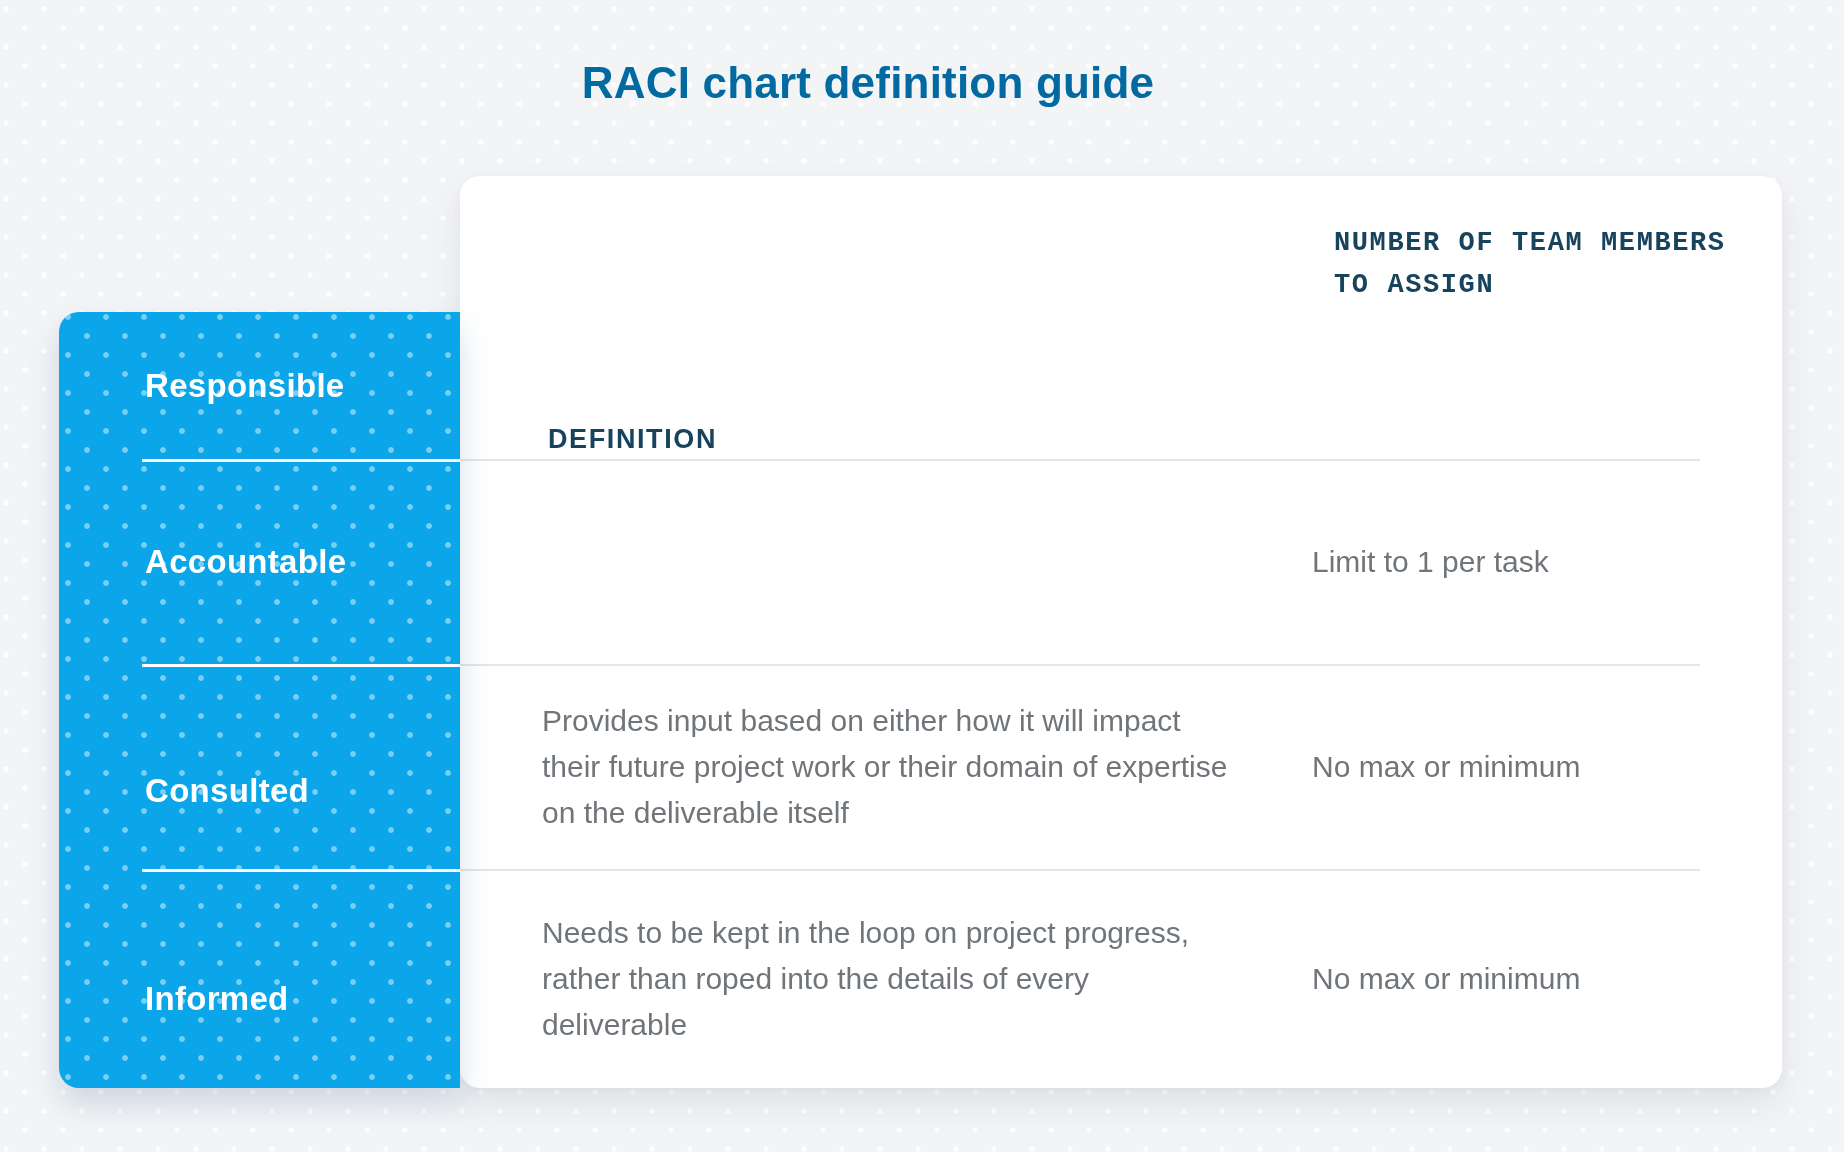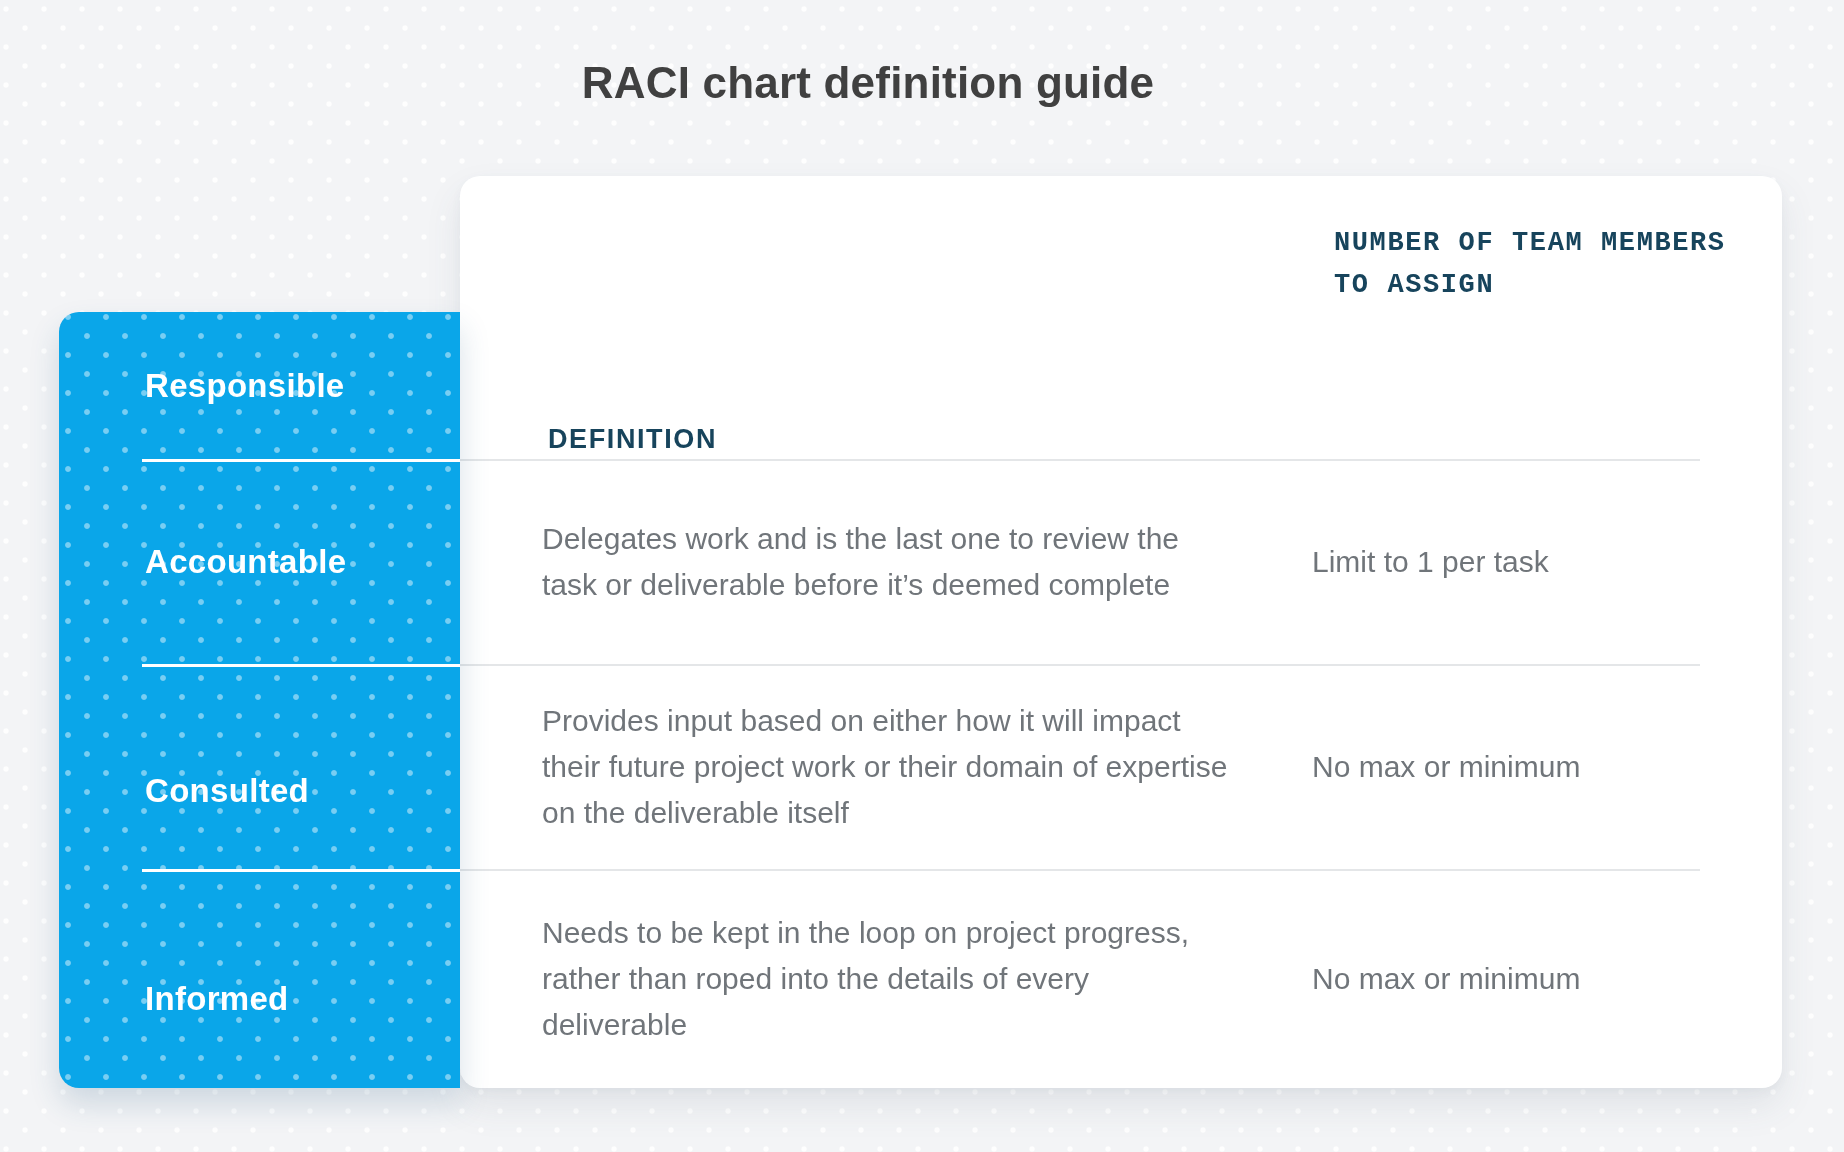--- a/index.html
+++ b/index.html
@@ -18,21 +18,21 @@
 
   .page-title {
     position:absolute;
     left:528px;
     top:58px;
     width:680px;
     text-align:center;
     font-size:44px;
     font-weight:800;
     letter-spacing:0.2px;
-    color:#404040;
+    color:#0369a1;
   }
 
   
   .card {
     position:absolute;
     left:460px;
     top:176px;
     width:1322px;
     height:912px;
     background:#FFFFFF;
@@ -130,21 +130,20 @@
 <h1 class="page-title">RACI chart definition guide</h1>
 
 <div class="card">
 
   <div class="col-header definition">DEFINITION</div>
 
   <div class="col-header assign">NUMBER OF TEAM MEMBERS TO ASSIGN</div>
 
 
   <div class="card-row r2">
-    <div class="cell definition">Delegates work and is the last one to review the task or deliverable before it’s deemed complete</div>
     <div class="cell assign">Limit to 1 per task</div>
   </div>
 
   <div class="card-row r3">
     <div class="cell definition">Provides input based on either how it will impact their future project work or their domain of expertise on the deliverable itself</div>
     <div class="cell assign">No max or minimum</div>
   </div>
 
   <div class="card-row r4">
     <div class="cell definition">Needs to be kept in the loop on project progress, rather than roped into the details of every deliverable</div>

